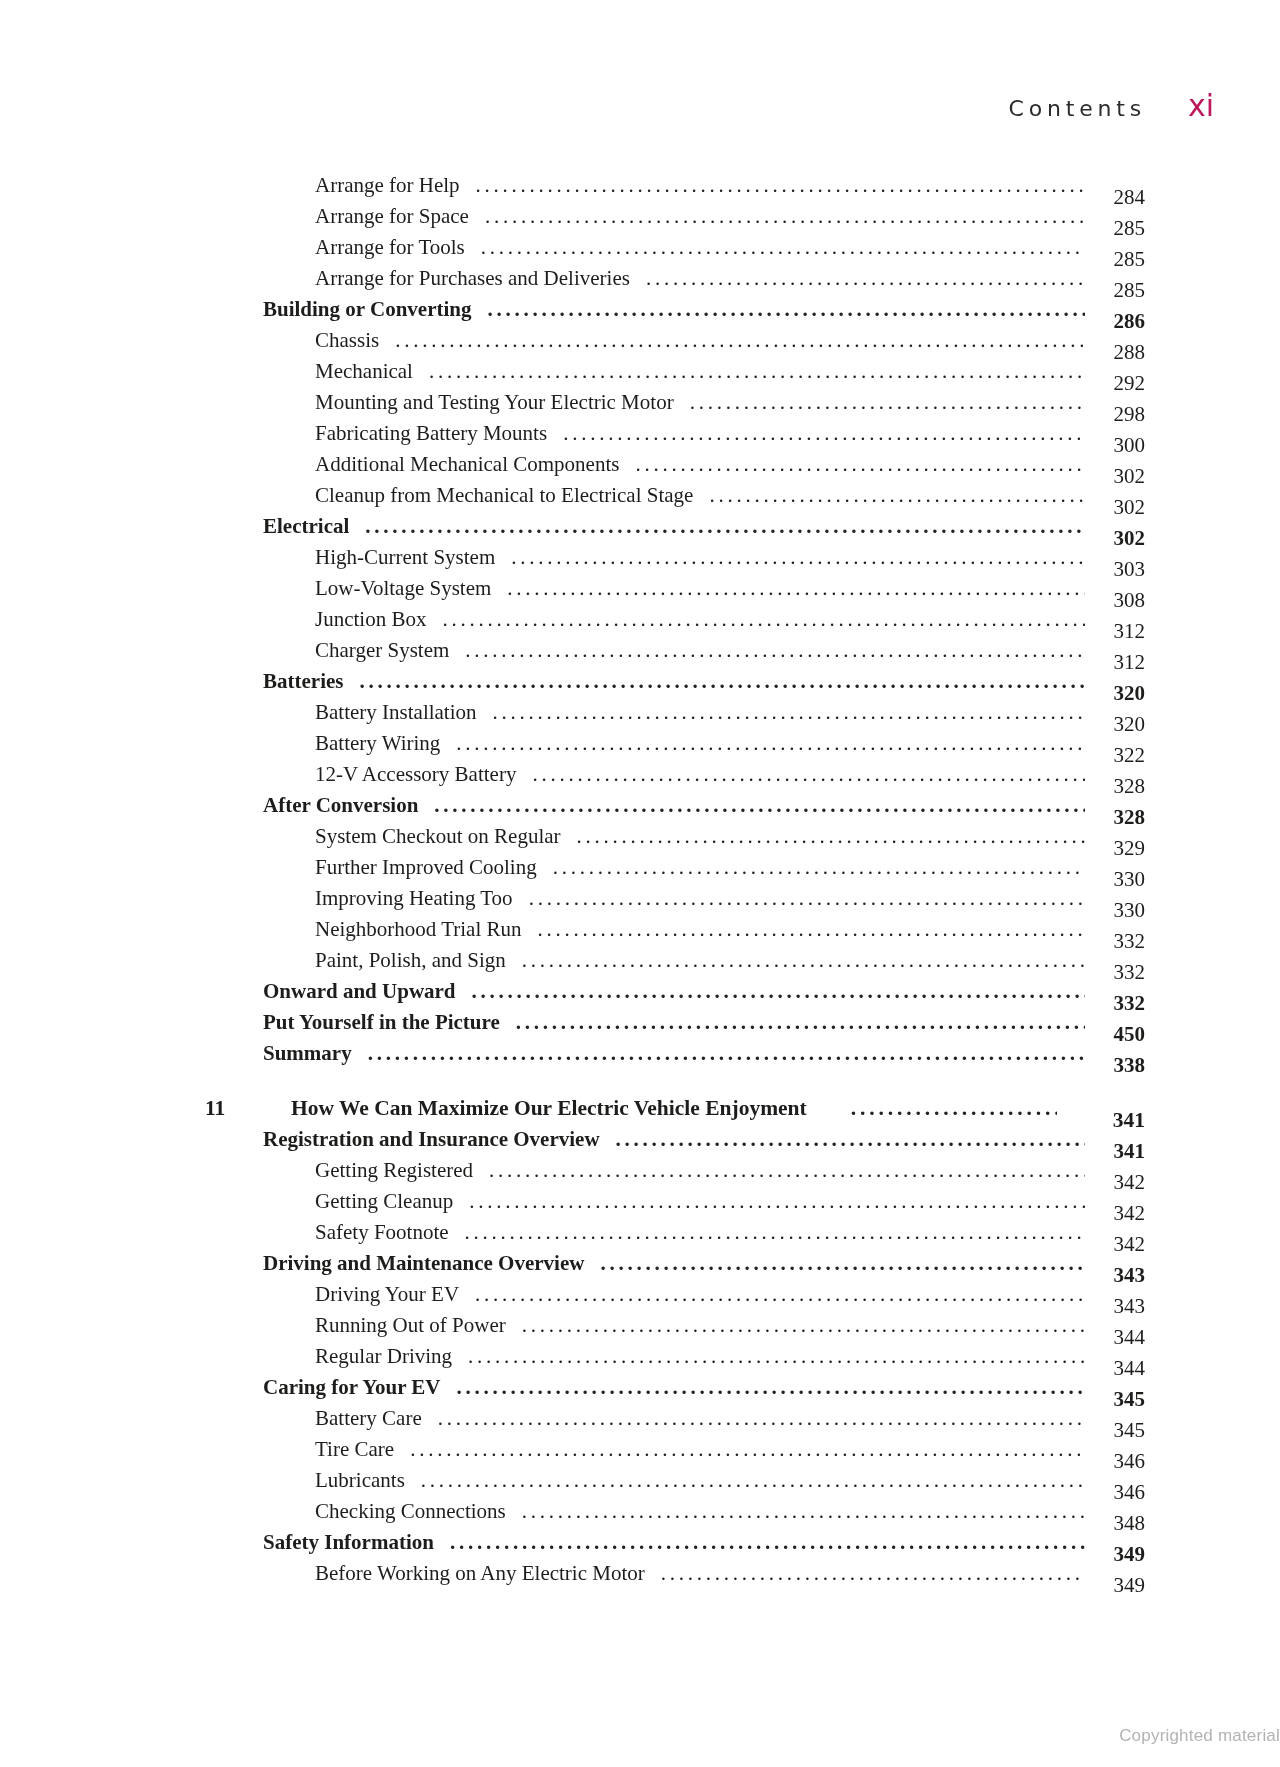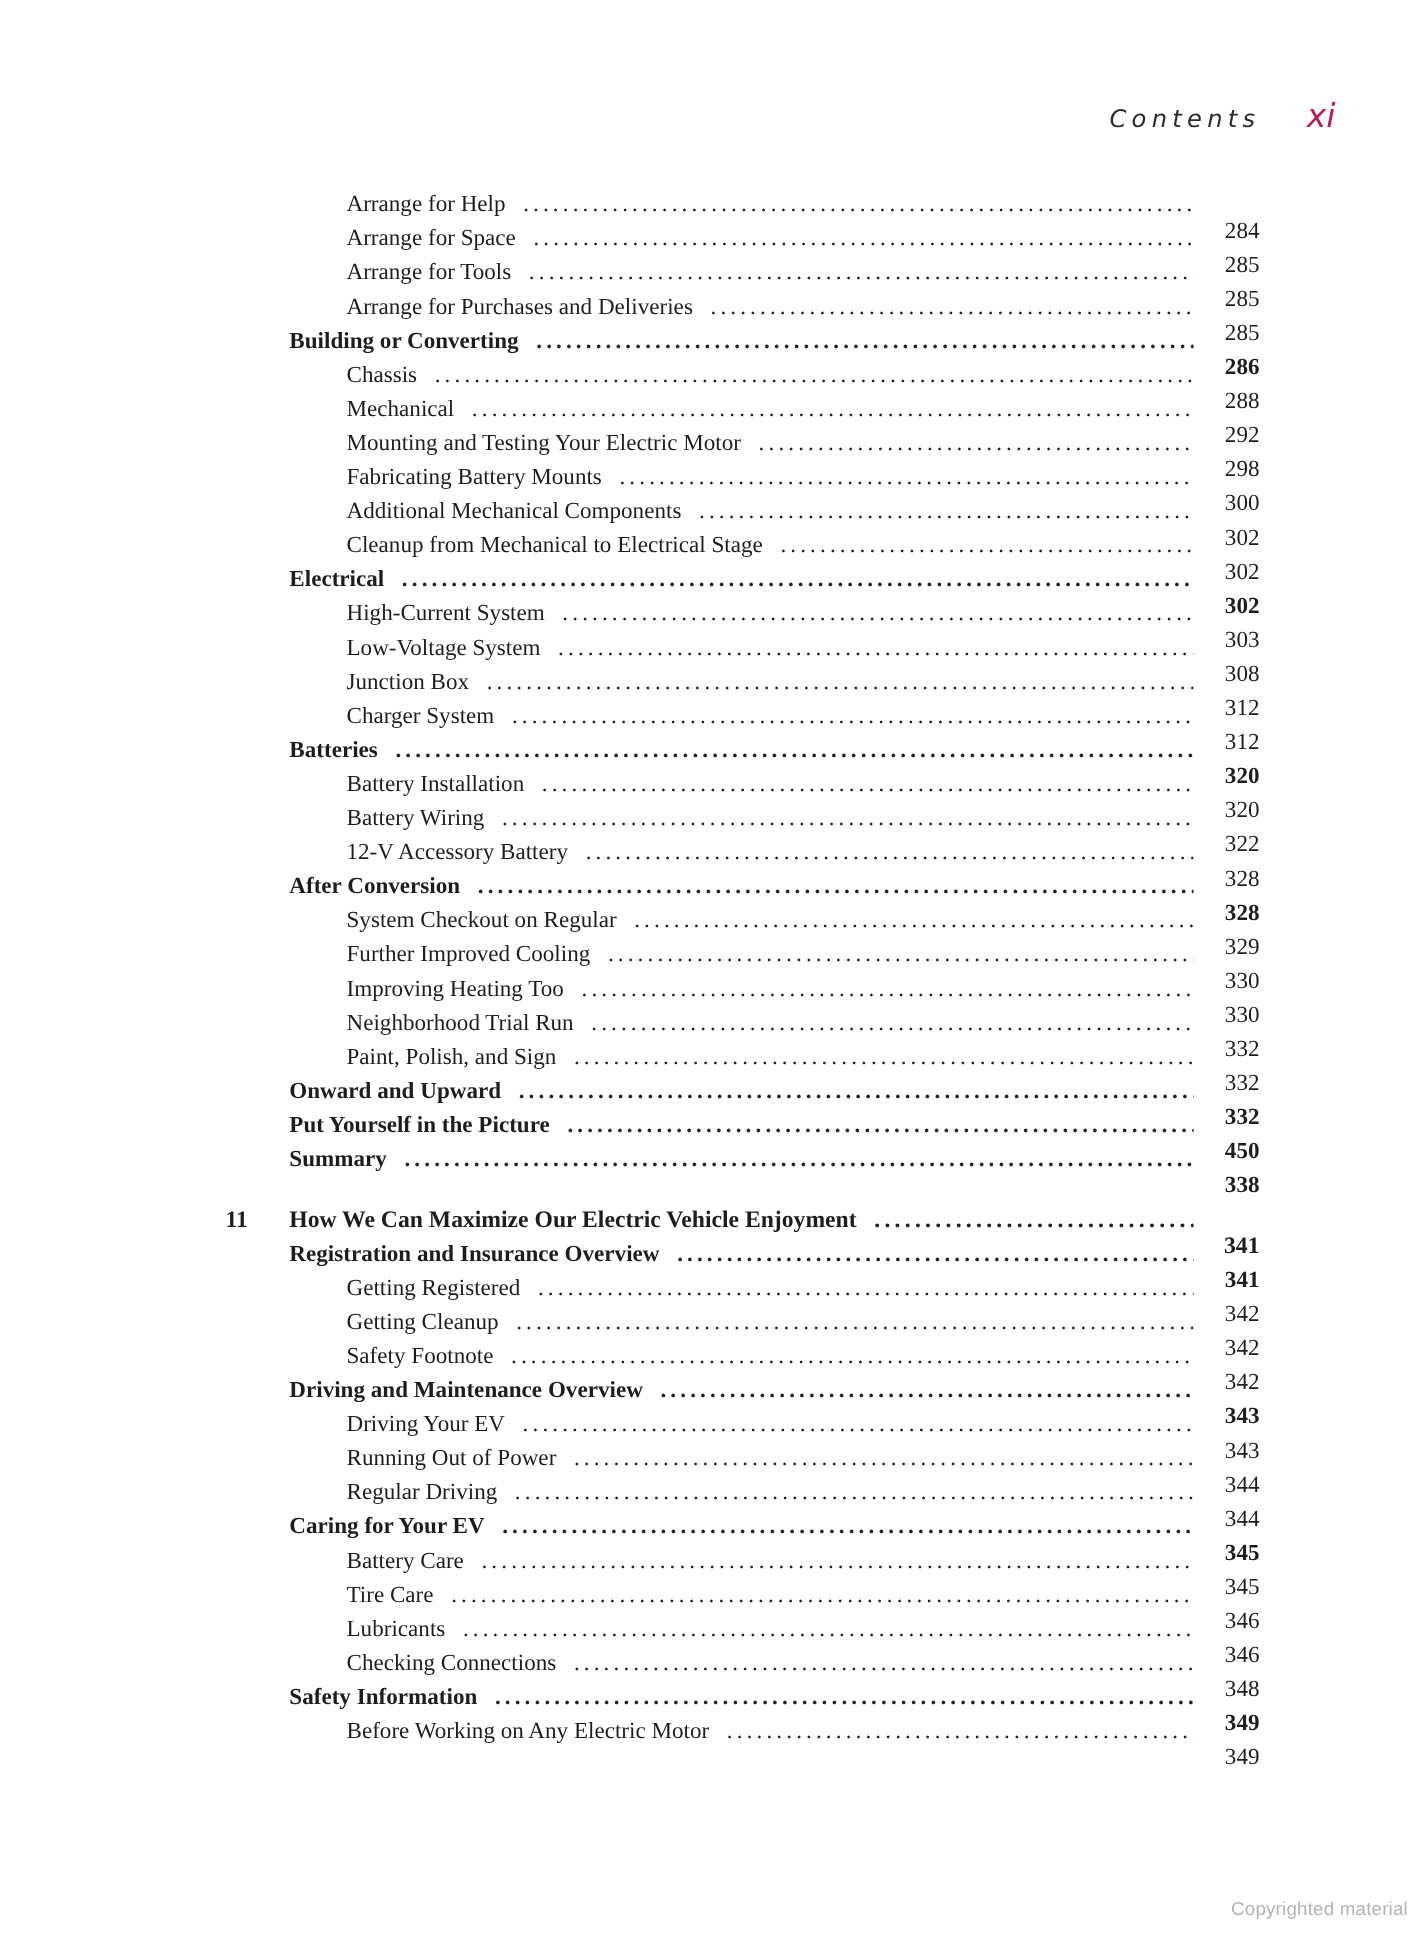--- a/index.html
+++ b/index.html
@@ -14,21 +14,20 @@
   }
   
   .running-header {
     position: absolute;
     top: 88px;
     right: 66px;
     display: flex;
     align-items: baseline;
     gap: 42px;
     font-family: "DejaVu Sans", sans-serif;
-    font-style: italic;
   }
   .running-header .section-title {
     font-size: 22px;
     letter-spacing: 4.8px;
     color: #2b2b2b;
     font-weight: 400;
   }
   .running-header .folio {
     font-size: 30px;
     color: #be185d;
@@ -36,32 +35,33 @@
   }
   
   .toc {
     position: absolute;
     top: 170px;
     left: 205px;
     width: 940px;
   }
   .row {
     display: flex;
-    align-items: flex-start;
+    align-items: center;
     height: 31px;
     font-size: 21px;
     line-height: 31px;
     white-space: nowrap;
   }
   .row.l1 { padding-left: 58px; font-weight: bold; }
   .row.l2 { padding-left: 110px; }
   .row.bold {
     font-weight: 700;
     margin-top: 24px;
     font-size: 21.5px;
+    gap: 28px;
   }
   .chnum {
     flex: 0 0 58px;
     width: 58px;
   }
   .label { flex: 0 0 auto; }
   .leader {
     flex: 1 1 auto;
     overflow: hidden;
     white-space: nowrap;

